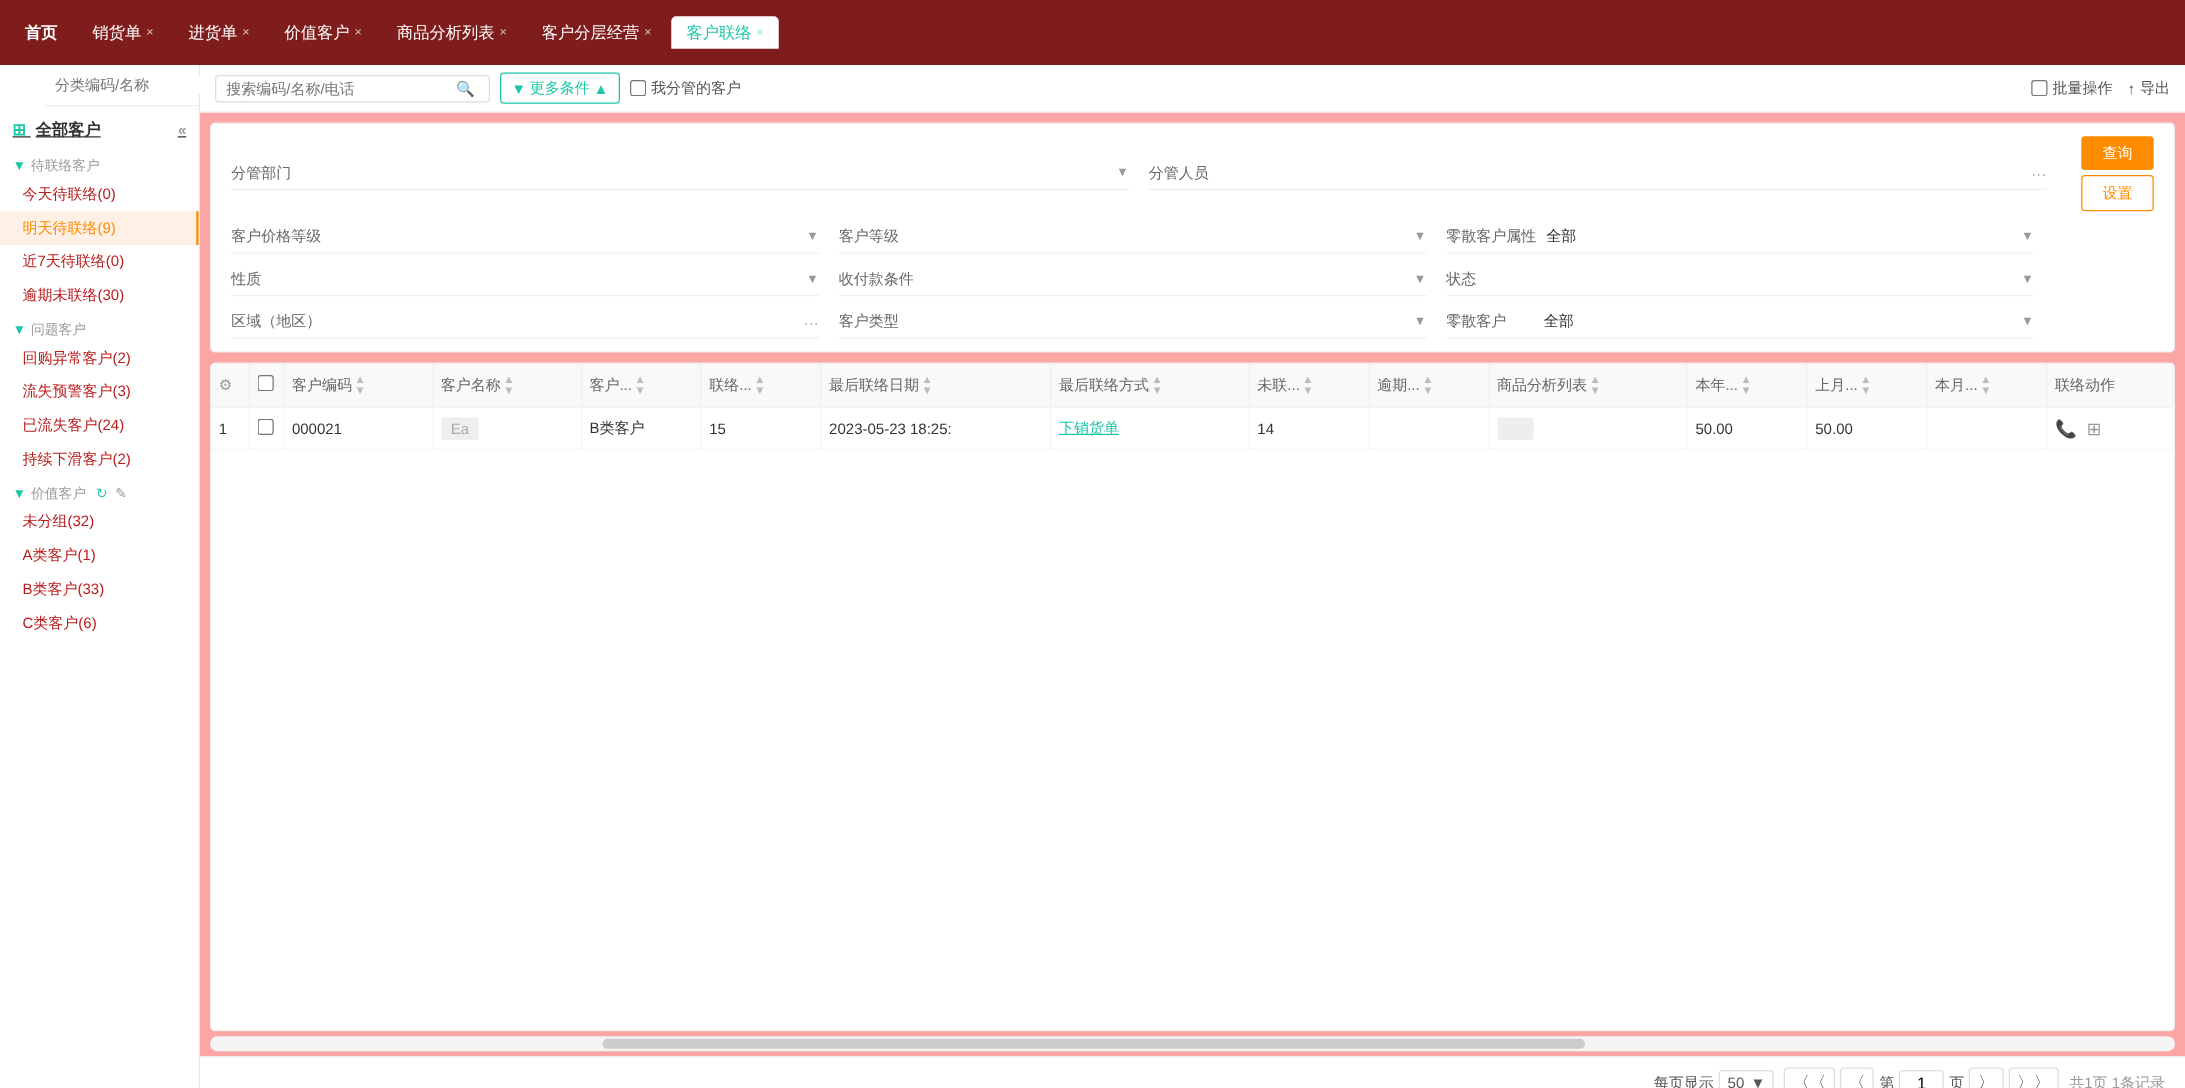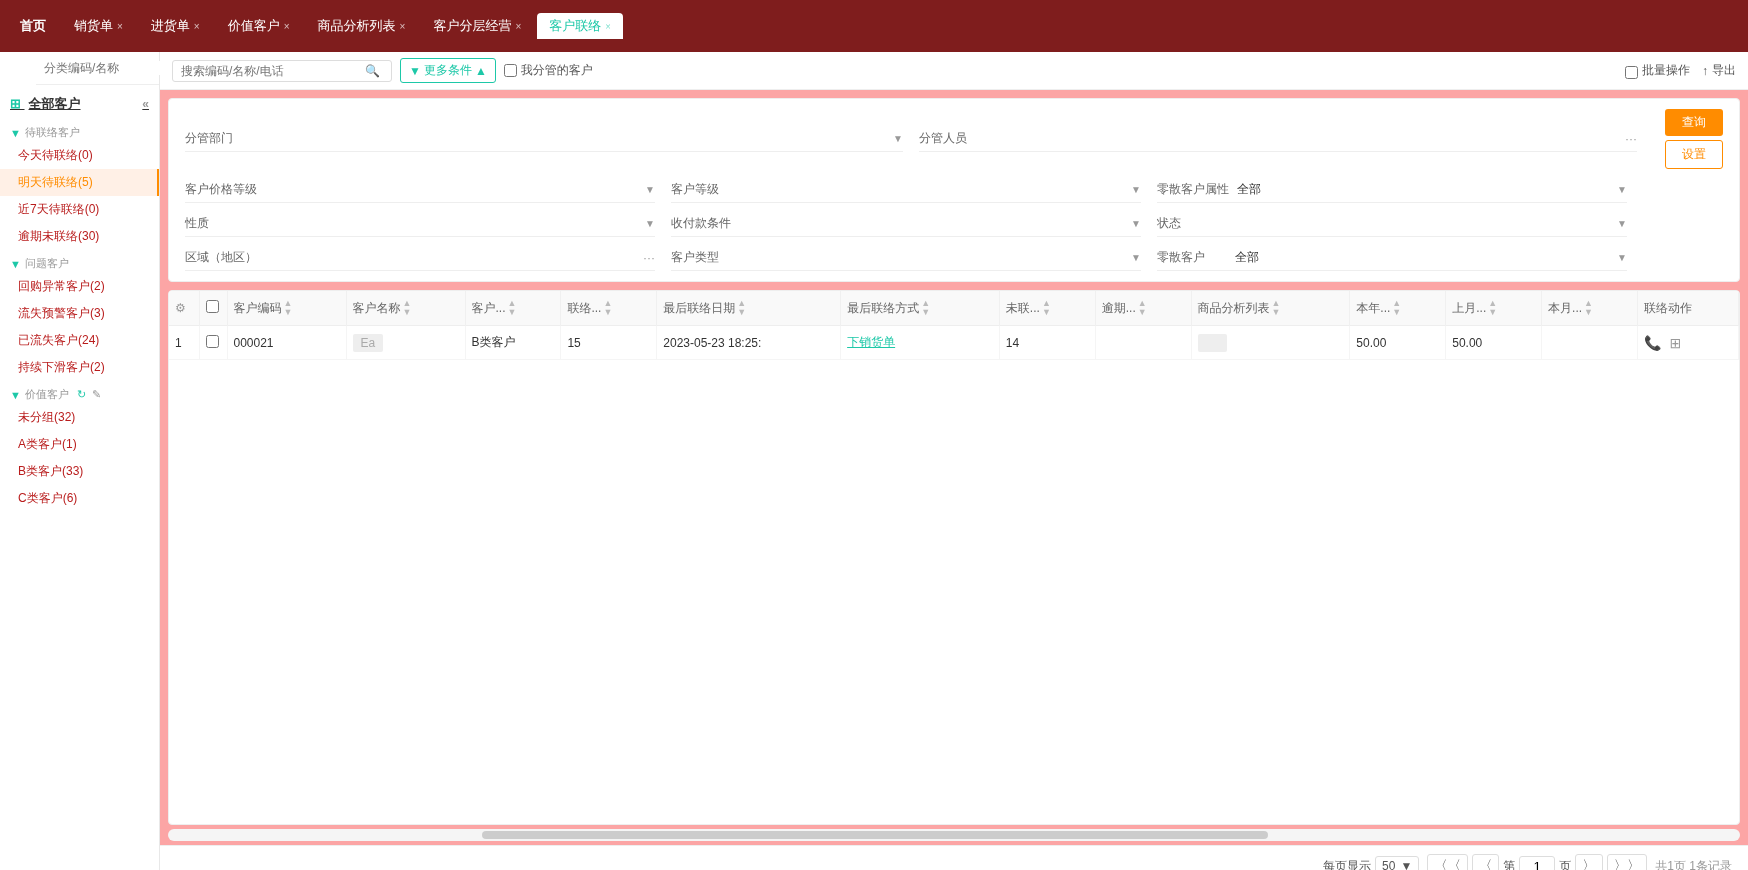--- a/index.html
+++ b/index.html
@@ -147,21 +147,21 @@
       font-size: 12px;
     }
     .toolbar-right {
       margin-left: auto;
       display: flex;
       align-items: center;
       gap: 12px;
     }
     .batch-op {
       display: flex;
-      align-items: flex-end;
+      align-items: center;
       gap: 4px;
       color: #555;
       cursor: pointer;
       font-size: 12px;
     }
     .export-btn {
       display: flex;
       align-items: center;
       gap: 4px;
       color: #555;
@@ -398,21 +398,21 @@
           <span>全部客户</span>
         </span>
         <span class="collapse-icon">«</span>
       </div>
 
       <div class="sidebar-group-label">
         <span class="tri">▼</span>
         <span>待联络客户</span>
       </div>
       <div class="sidebar-item">今天待联络(0)</div>
-      <div class="sidebar-item active">明天待联络(5)</div>
+      <div class="sidebar-item active">明天待联络(9)</div>
       <div class="sidebar-item">近7天待联络(0)</div>
       <div class="sidebar-item">逾期未联络(30)</div>
 
       <div class="sidebar-group-label">
         <span class="tri">▼</span>
         <span>问题客户</span>
       </div>
       <div class="sidebar-item">回购异常客户(2)</div>
       <div class="sidebar-item">流失预警客户(3)</div>
       <div class="sidebar-item">已流失客户(24)</div>

